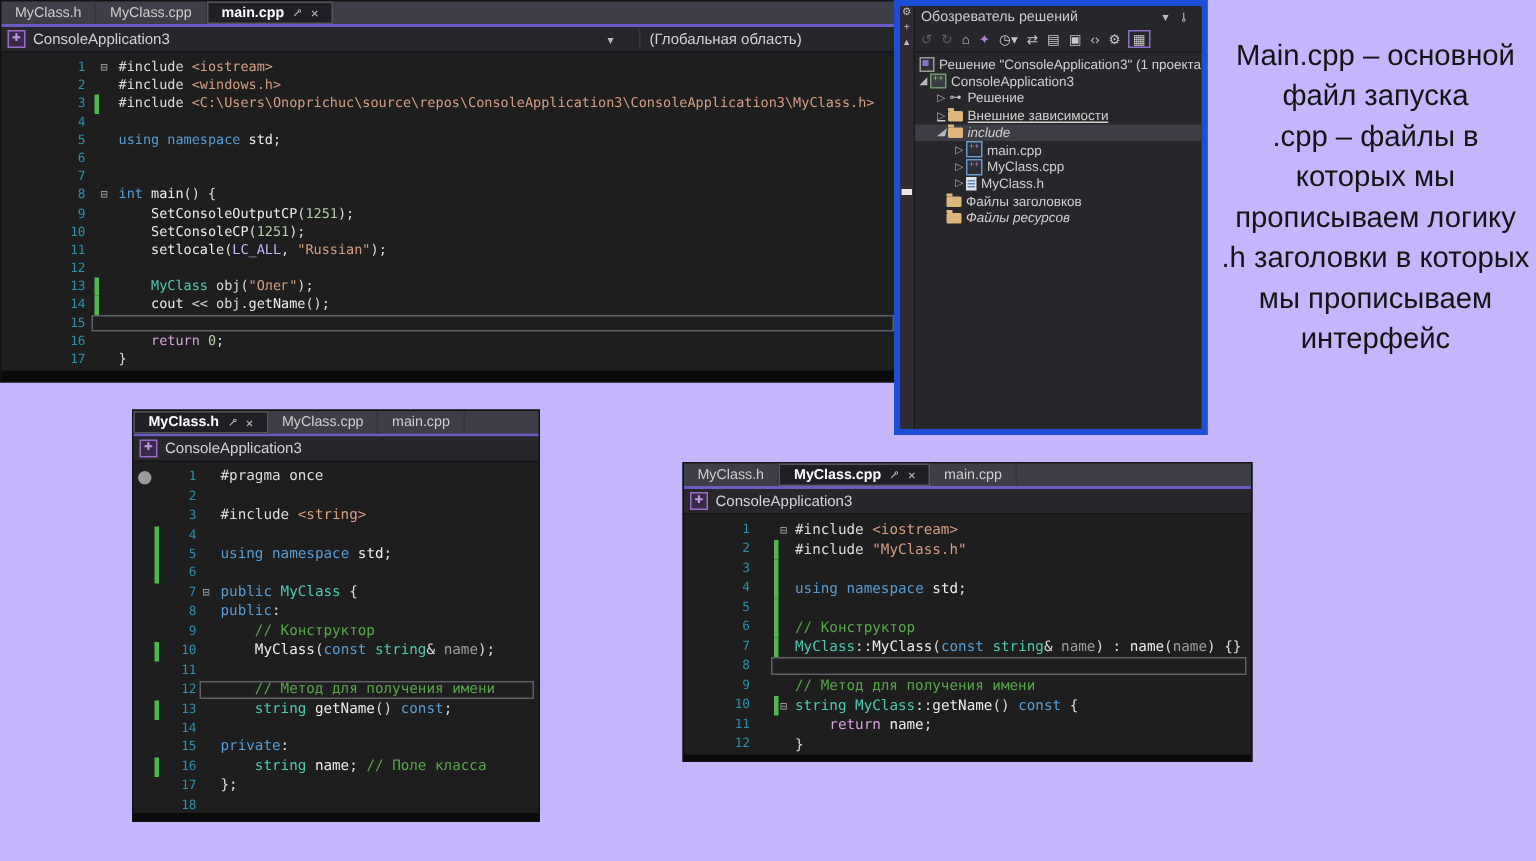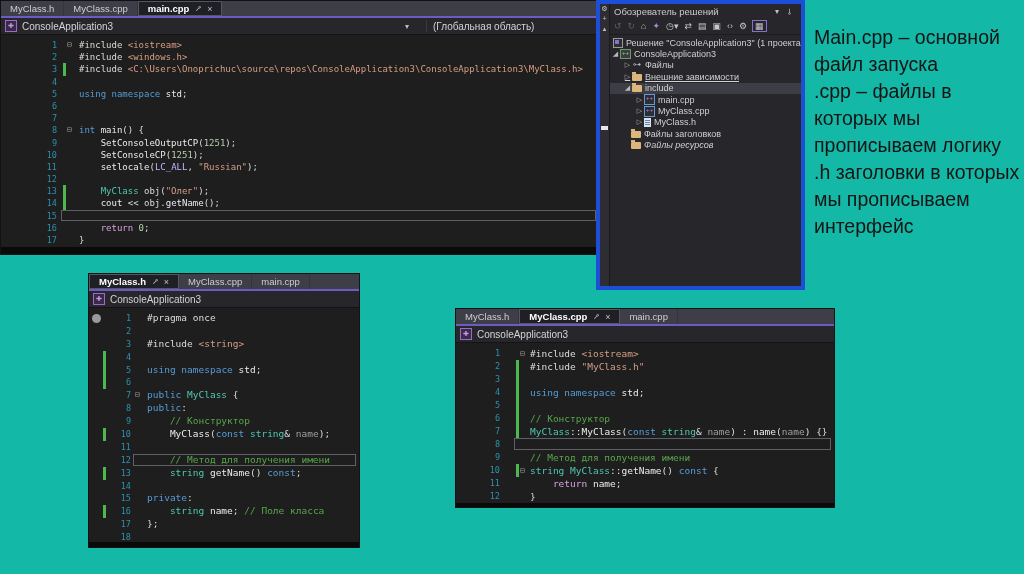--- a/index.html
+++ b/index.html
@@ -1,16 +1,16 @@
 <!DOCTYPE html>
 <html><head>
 <meta charset="utf-8">
 <style>
   html,body{margin:0;padding:0;background:#ffffff;}
-  #canvas{position:relative;width:1024px;height:574px;background:#14b8a6;overflow:hidden;
+  #canvas{position:relative;width:1024px;height:574px;background:#c4b5fd;overflow:hidden;
           font-family:"Liberation Sans",sans-serif;}
   
   .epanel{position:absolute;background:#1e1e1e;border:1px solid #121215;box-sizing:border-box;}
   .tabstrip{display:flex;align-items:stretch;background:#3e3e48;height:15px;font-size:9.5px;color:#cfcfcf;}
   .tab{display:flex;align-items:center;padding:0 9px;cursor:default;white-space:nowrap;border-right:1px solid #34343c;}
   .tab.active{background:#1f1f26;color:#ffffff;font-weight:bold;border:1px solid #55555e;}
   .tab .pin{display:inline-block;margin-left:6px;font-size:8px;color:#c0c0c0;transform:rotate(-45deg);font-weight:normal;}
   .tab .close{margin-left:5px;font-size:9px;color:#c0c0c0;font-weight:normal;}
   .tabline{height:2px;background:#6b5cc4;}
   .navbar{position:relative;height:16px;background:#26262b;border-bottom:1px solid #141418;
@@ -53,39 +53,39 @@
   .extoolbar .tbi{padding:0 1px;}
   .extoolbar .dim{color:#5f5f66;}
   .extoolbar .purple{color:#b180d7;}
   .extoolbar .boxed{border:1px solid #8a6fd0;padding:0 2px;}
   .exsearch{height:13px;background:#222227;border-bottom:1px solid #3a3a40;display:flex;
             align-items:center;font-size:8.5px;color:#9a9a9a;padding:0 4px;position:relative;}
   .mag{position:absolute;right:6px;top:2px;width:5px;height:5px;border:1px solid #c8a860;border-radius:50%;}
   .mag::after{content:'';position:absolute;left:4px;top:4px;width:3px;height:1px;background:#c8a860;transform:rotate(45deg);}
   .extree{flex:1;font-size:9px;color:#d0d0d0;padding-top:2px;}
   .trow{position:relative;height:11.4px;display:flex;align-items:center;white-space:nowrap;}
-  .trow.sel{background:#3d3d46;}
+  .trow.sel{background:#3d3d46;font-style:italic;}
   .trow .arr{width:9px;font-size:7px;color:#b8b8b8;text-align:center;flex:0 0 auto;}
   .trow .lbl{margin-left:3px;overflow:hidden;}
   .ico{flex:0 0 auto;display:inline-block;position:relative;}
   .ico-folder{width:10px;height:7px;background:#dcb67a;border-radius:1px;margin-top:1px;}
   .ico-folder::before{content:'';position:absolute;left:0;top:-2px;width:4px;height:2px;background:#dcb67a;}
   .ico-solution{width:8px;height:8px;border:1px solid #9a9a9a;background:#2d2d33;}
   .ico-solution::after{content:'';position:absolute;left:1px;top:1px;width:4px;height:4px;background:#8a6fd0;}
   .ico-project{width:9px;height:8px;background:#3c3c44;border:1px solid #6a9a6a;color:#8fc975;
                font-size:6px;line-height:7px;text-align:center;}
   .ico-refs{width:10px;height:8px;color:#c8c8c8;font-size:8px;line-height:8px;text-align:center;}
   .ico-cpp{width:9px;height:9px;background:#2d2d33;border:1px solid #659ad2;color:#b180d7;
            font-size:6px;line-height:7px;text-align:center;}
   .ico-h{width:7px;height:9px;background:#e2e2e2;}
   .ico-h::after{content:'';position:absolute;left:1px;top:2px;width:5px;height:1px;background:#5a87c5;
                 box-shadow:0 2px 0 #5a87c5,0 4px 0 #5a87c5;}
   
   #annotation{position:absolute;left:814px;top:24px;width:206px;font-size:19.5px;line-height:27px;
-              color:#141414;white-space:pre-line;}
+              color:#141414;white-space:pre-line;text-align:center;}
 </style>
 </head>
 <body>
 
 <div id="canvas">
 
   <div class="epanel" style="left:0;top:0;width:600px;height:255px;">
     <div class="tabstrip">
         <span class="tab">
           <span>MyClass.h</span>
@@ -217,21 +217,21 @@
             <span class="lbl">Решение "ConsoleApplication3" (1 проекта 1)</span>
           </div>
           <div class="trow" style="padding-left: 1px;">
             <span class="arr">◢</span>
             <span class="ico ico-project">++</span>
             <span class="lbl">ConsoleApplication3</span>
           </div>
           <div class="trow" style="padding-left: 13px;">
             <span class="arr">▷</span>
             <span class="ico ico-refs">⊶</span>
-            <span class="lbl">Файлы</span>
+            <span class="lbl">Решение</span>
           </div>
           <div class="trow" style="padding-left: 13px; text-decoration: underline;">
             <span class="arr">▷</span>
             <span class="ico ico-folder"></span>
             <span class="lbl">Внешние зависимости</span>
           </div>
           <div class="trow sel" style="padding-left: 13px;">
             <span class="arr">◢</span>
             <span class="ico ico-folder"></span>
             <span class="lbl">include</span>

